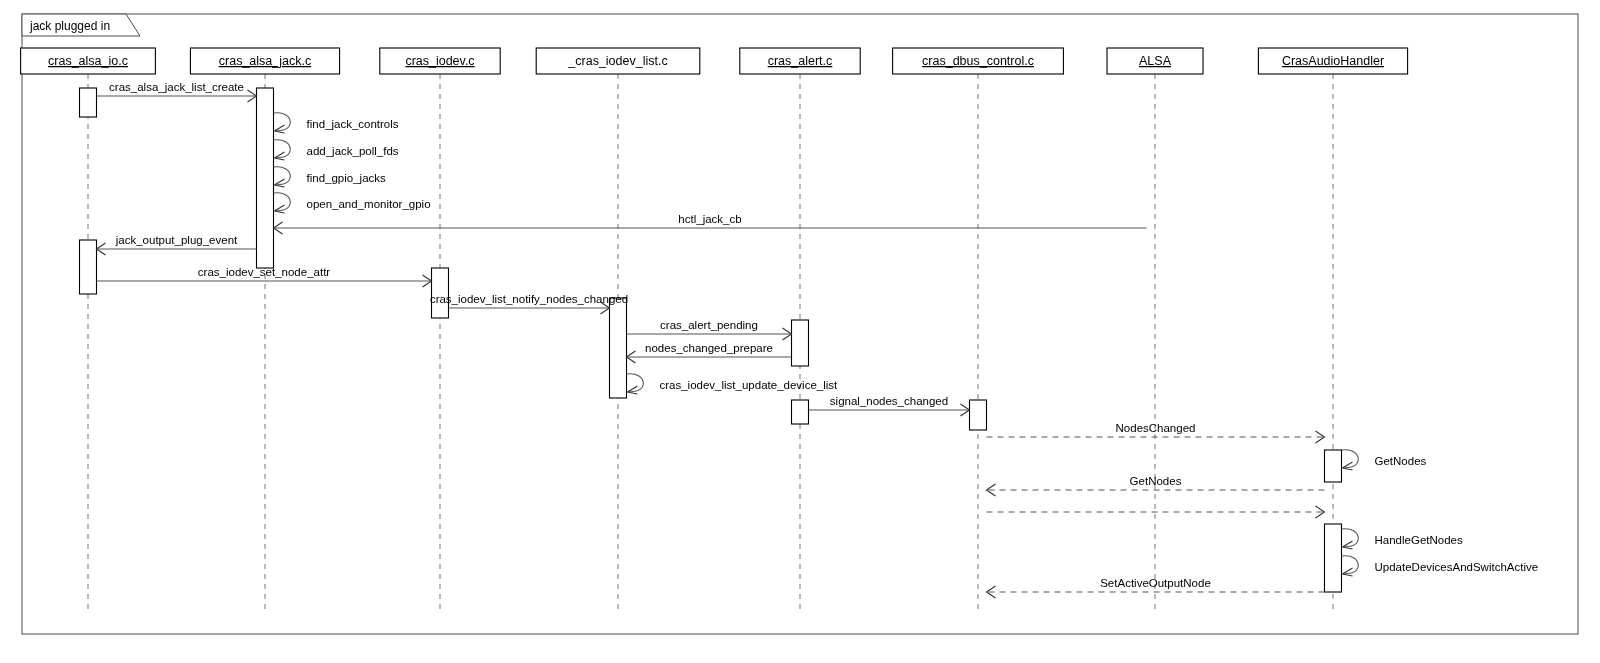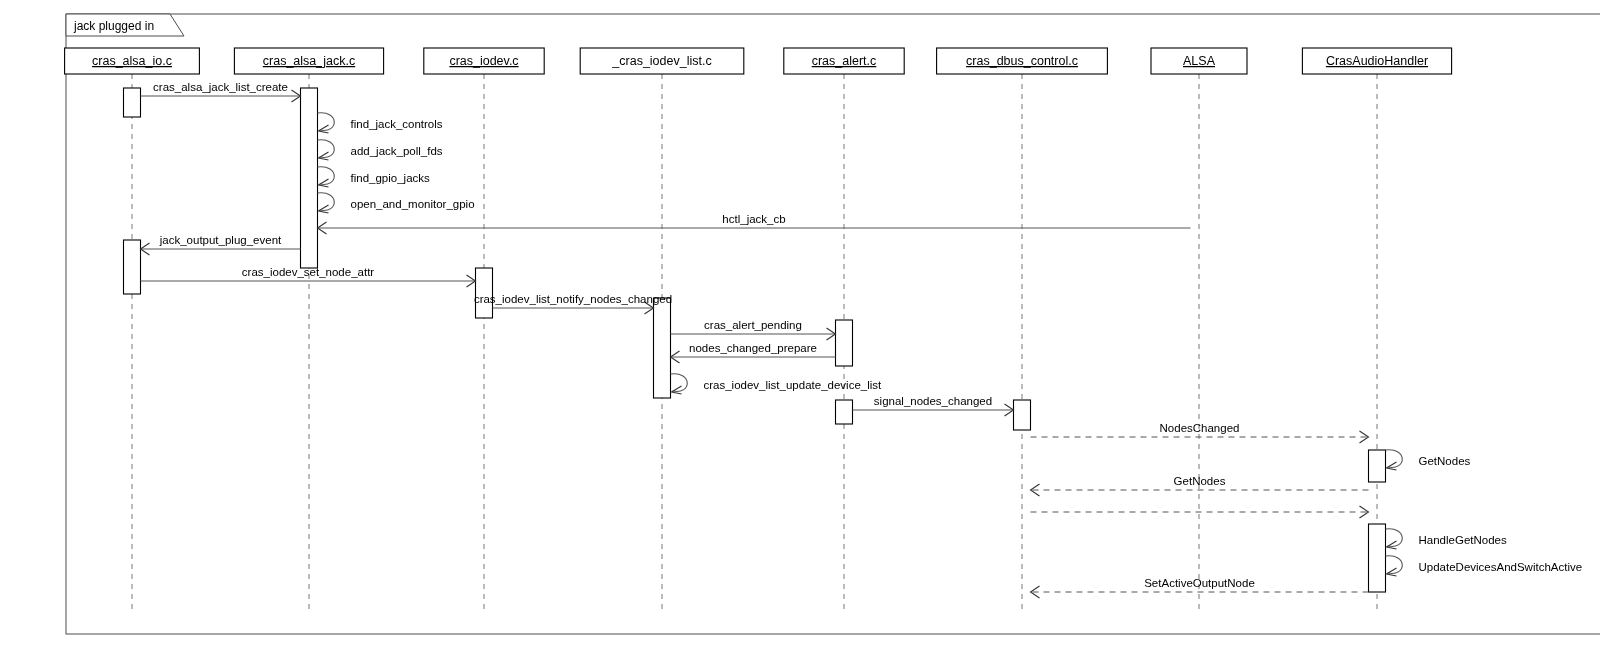--- a/index.html
+++ b/index.html
@@ -1,17 +1,17 @@
 <!DOCTYPE html>
 <html><head>
 <meta charset="utf-8">
 <style>
   html,body{margin:0;padding:0;background:#ffffff;}
   body{font-family:"Liberation Sans",sans-serif;}
-  #diagram-root{position:relative;width:1280px;height:663px;background:#fff;padding-left:44px;}
+  #diagram-root{position:relative;width:1280px;height:663px;background:#fff;}
   svg#seq{display:block;width:1600px;height:663px;}
   .frame-rect{fill:none;stroke:#4d4d4d;stroke-width:1;}
   .tab-path{fill:#ffffff;stroke:#4d4d4d;stroke-width:1;}
   .tab-label{font-family:"Liberation Sans",sans-serif;font-size:12px;fill:#000;}
   .plabel{font-family:"Liberation Sans",sans-serif;font-size:12.5px;fill:#000;text-anchor:middle;}
   .pbox{fill:#ffffff;stroke:#000000;stroke-width:1.1;}
   .lifeline{stroke:#777777;stroke-width:1;stroke-dasharray:5 5;fill:none;}
   .activation{fill:#ffffff;stroke:#000000;stroke-width:1.1;}
   .msg-line{stroke:#555555;stroke-width:1.1;fill:none;}
   .msg-line.dashed{stroke-dasharray:6 5;}

